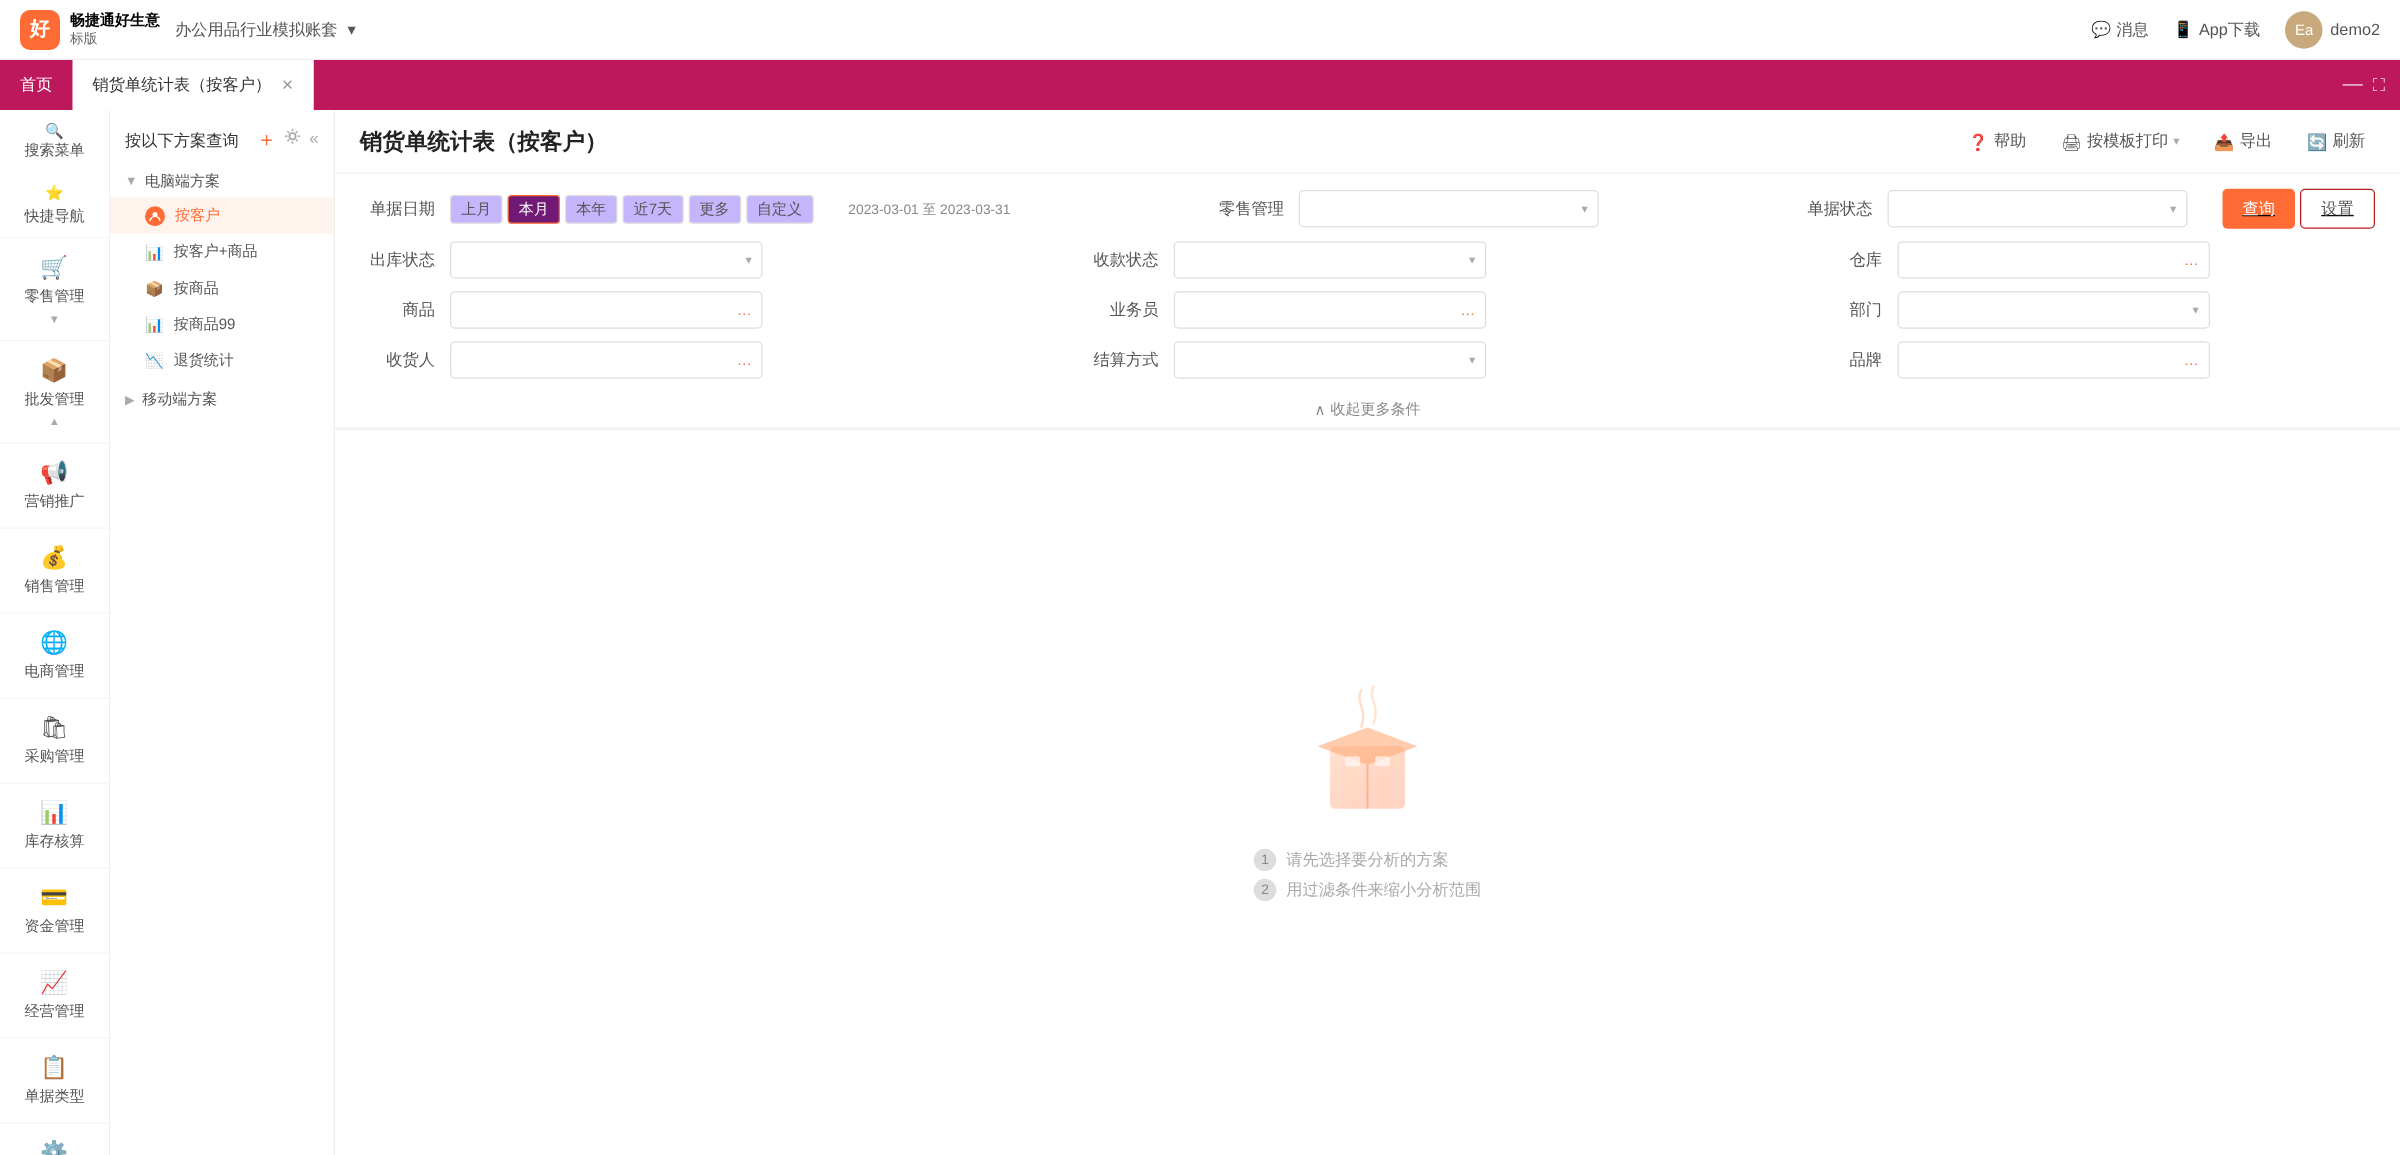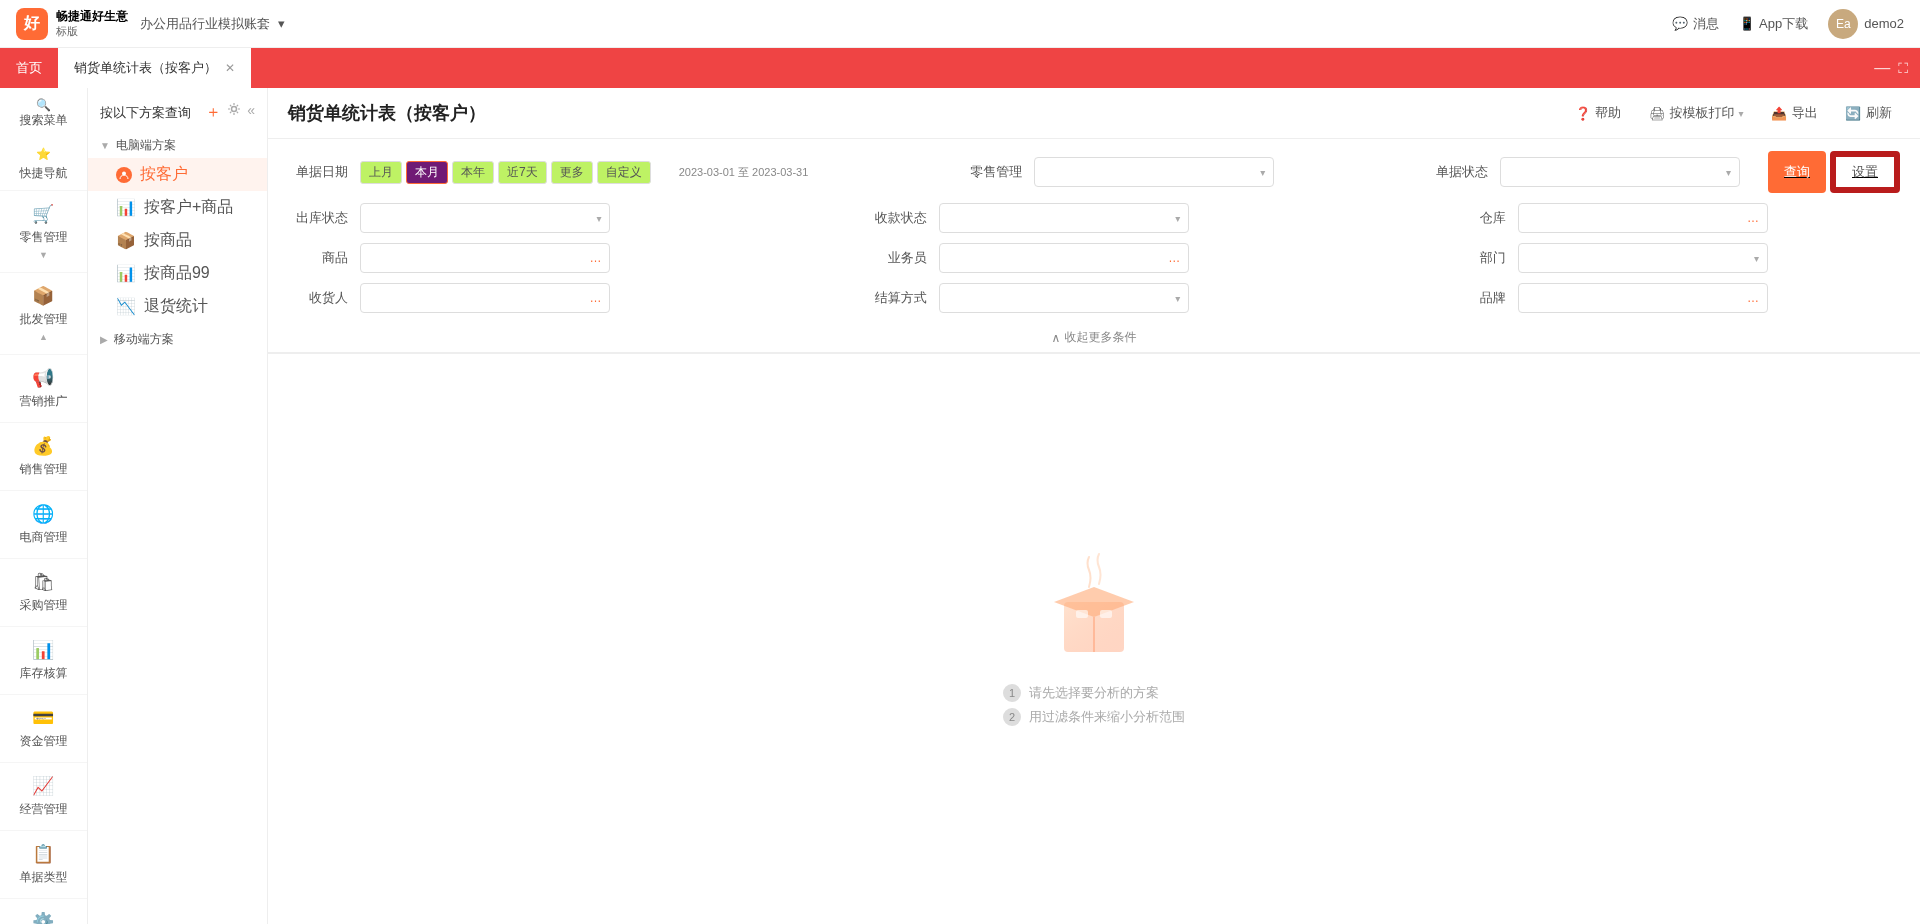--- a/index.html
+++ b/index.html
@@ -21,21 +21,21 @@
     .logo-icon { width: 32px; height: 32px; background: #ff6b35; border-radius: 8px; display: flex; align-items: center; justify-content: center; color: white; font-size: 16px; font-weight: bold; }
     .logo-text { font-size: 11px; color: #666; line-height: 1.3; }
     .logo-text .line1 { color: #000000; font-weight: bold; font-size: 12px; }
     .top-header-right { display: flex; align-items: center; gap: 20px; }
     .header-action { display: flex; align-items: center; gap: 4px; color: #555; cursor: pointer; font-size: 13px; }
     .user-avatar { width: 30px; height: 30px; border-radius: 50%; background: #c8a97e; display: flex; align-items: center; justify-content: center; color: white; font-size: 12px; overflow: hidden; }
 
     
     .tab-bar {
       height: 40px;
-      background: #ef4444;
+      background: #be185d;
       display: flex;
       align-items: center;
       padding: 0 0 0 0;
       flex-shrink: 0;
     }
     .tab-item {
       height: 40px;
       display: flex;
       align-items: center;
       padding: 0 16px;
@@ -116,21 +116,21 @@
       padding: 4px 12px;
       font-size: 12px;
       color: #555;
       cursor: pointer;
     }
     .scheme-item {
       display: flex;
       align-items: center;
       gap: 8px;
       padding: 6px 12px 6px 28px;
-      font-size: 16px;
+      font-size: 12px;
       color: #555;
       cursor: pointer;
     }
     .scheme-item.active { background: #fff3ee; color: #ff6b35; }
 
     
     .right-main {
       flex: 1;
       display: flex;
       flex-direction: column;
@@ -175,21 +175,21 @@
       text-align: right;
     }
     .date-quick-btns { display: flex; gap: 4px; align-items: center; }
     .date-btn {
       padding: 2px 8px;
       border: 1px solid #ddd;
       border-radius: 3px;
       cursor: pointer;
       font-size: 12px;
       color: #555;
-      background: #bef264;
+      background: #c4b5fd;
     }
     .date-btn.active { background: #701a75; color: white; border-color: #ff6b35; }
     .date-range { font-size: 11px; color: #888; margin-left: 16px; }
     .dropdown-arrow { font-size: 10px; color: #aaa; }
     .filter-input-box {
       flex: 1;
       height: 30px;
       border: 1px solid #ddd;
       border-radius: 4px;
       padding: 0 8px;
@@ -221,21 +221,21 @@
       color: white;
       border: none;
       border-radius: 4px;
       padding: 6px 16px;
       cursor: pointer;
       font-size: 13px;
     }
     .btn-settings {
       background: white;
       color: #555;
-      border: 6px solid #b91c1c;
+      border: 1px solid #b91c1c;
       border-radius: 4px;
       padding: 6px 16px;
       cursor: pointer;
       font-size: 13px;
     }
 
     
     .empty-state {
       flex: 1;
       display: flex;

